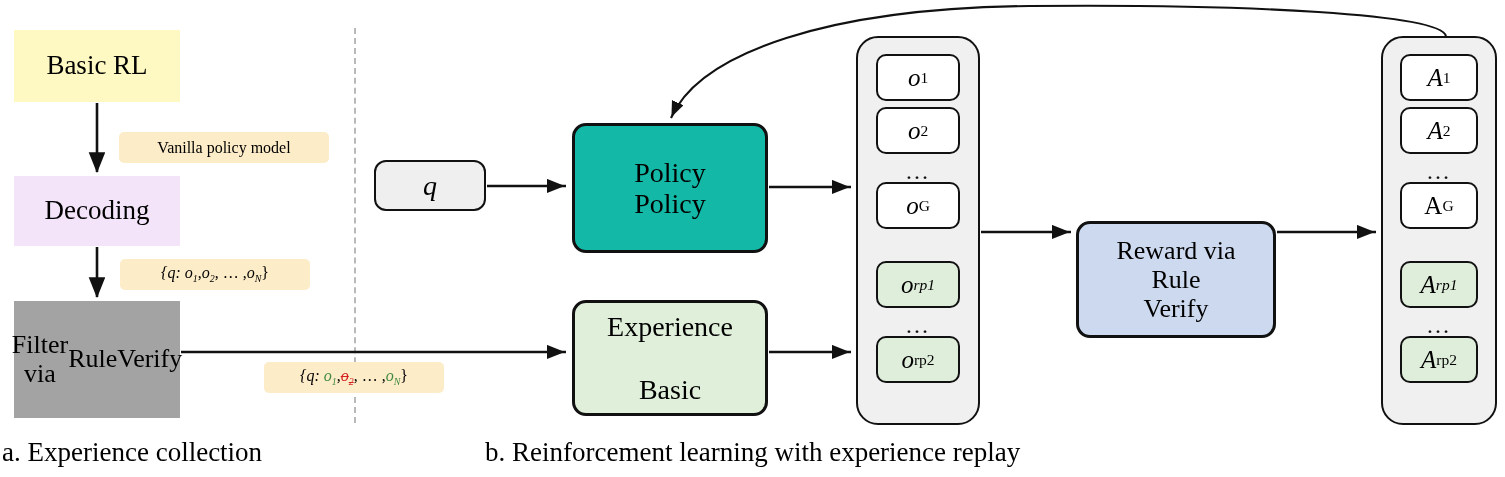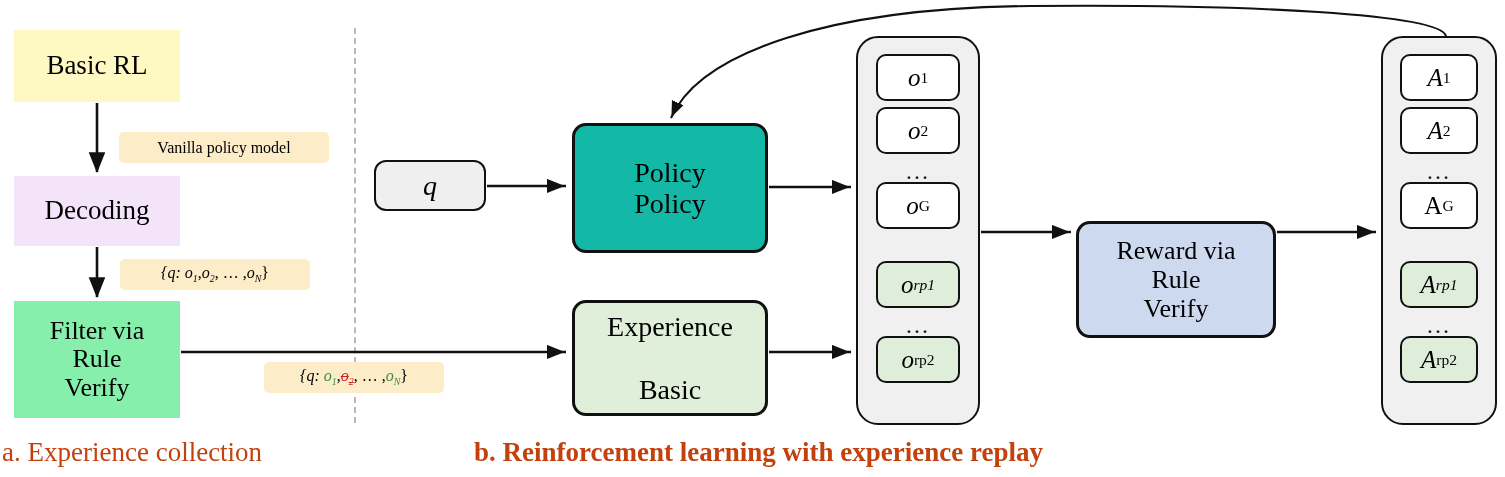--- a/index.html
+++ b/index.html
@@ -6,21 +6,21 @@
   body{font-family:"Liberation Serif",serif;}
   #root{position:relative;width:1505px;height:477px;background:#fff;overflow:hidden;}
 
   .box{position:absolute;box-sizing:border-box;display:flex;align-items:center;
        justify-content:center;text-align:center;line-height:1.08;}
 
   
   .flat{border:none;}
   .basic-rl{left:14px;top:30px;width:166px;height:72px;background:#fef9c3;font-size:27px;}
   .decoding{left:14px;top:176px;width:166px;height:70px;background:#f3e4fa;font-size:27px;}
-  .filter{left:14px;top:301px;width:166px;height:117px;background:#86efac;font-size:26px;flex-direction:column;}
+  .filter{left:14px;top:301px;width:166px;height:117px;background:#a3a3a3;font-size:26px;flex-direction:row;}
 
   
   .pill{position:absolute;box-sizing:border-box;background:#fdecc8;border-radius:5px;
         display:flex;align-items:center;justify-content:center;text-align:left;}
   .pill-vanilla{left:119px;top:132px;width:210px;height:31px;font-size:16px;}
   .pill-set1{left:120px;top:259px;width:190px;height:31px;font-size:16px;}
   .pill-set2{left:264px;top:362px;width:180px;height:31px;font-size:16px;}
 
   
   .node{position:absolute;box-sizing:border-box;border:3px solid #111;border-radius:14px;
@@ -43,23 +43,23 @@
         font-style:italic;}
   .cell.green{background:#dfeedb;}
   .col-o .cell{width:84px;height:47px;}
   .col-a .cell{width:78px;height:47px;}
   .dots{font-size:24px;letter-spacing:2px;line-height:0.7;color:#111;
         height:22px;display:flex;align-items:center;justify-content:center;}
   .gapv{height:26px;}
   .mb{margin-bottom:6px;}
 
   
-  .caption{position:absolute;font-size:27px;color:#c2410c;white-space:nowrap;}
+  .caption{position:absolute;font-size:27px;color:#000000;white-space:nowrap;}
   .cap-a{left:2px;top:437px;}
-  .cap-b{left:474px;top:437px;font-weight:bold;}
+  .cap-b{left:485px;top:437px;}
 
   
   .divider{position:absolute;left:354px;top:28px;width:0;height:395px;
            border-left:2px dashed #b9b9b9;}
 
   svg.overlay{position:absolute;left:0;top:0;width:1505px;height:477px;pointer-events:none;}
 
   
   sub{font-size:0.62em;font-style:normal;}
   .sub-i{font-size:0.62em;font-style:italic;}

